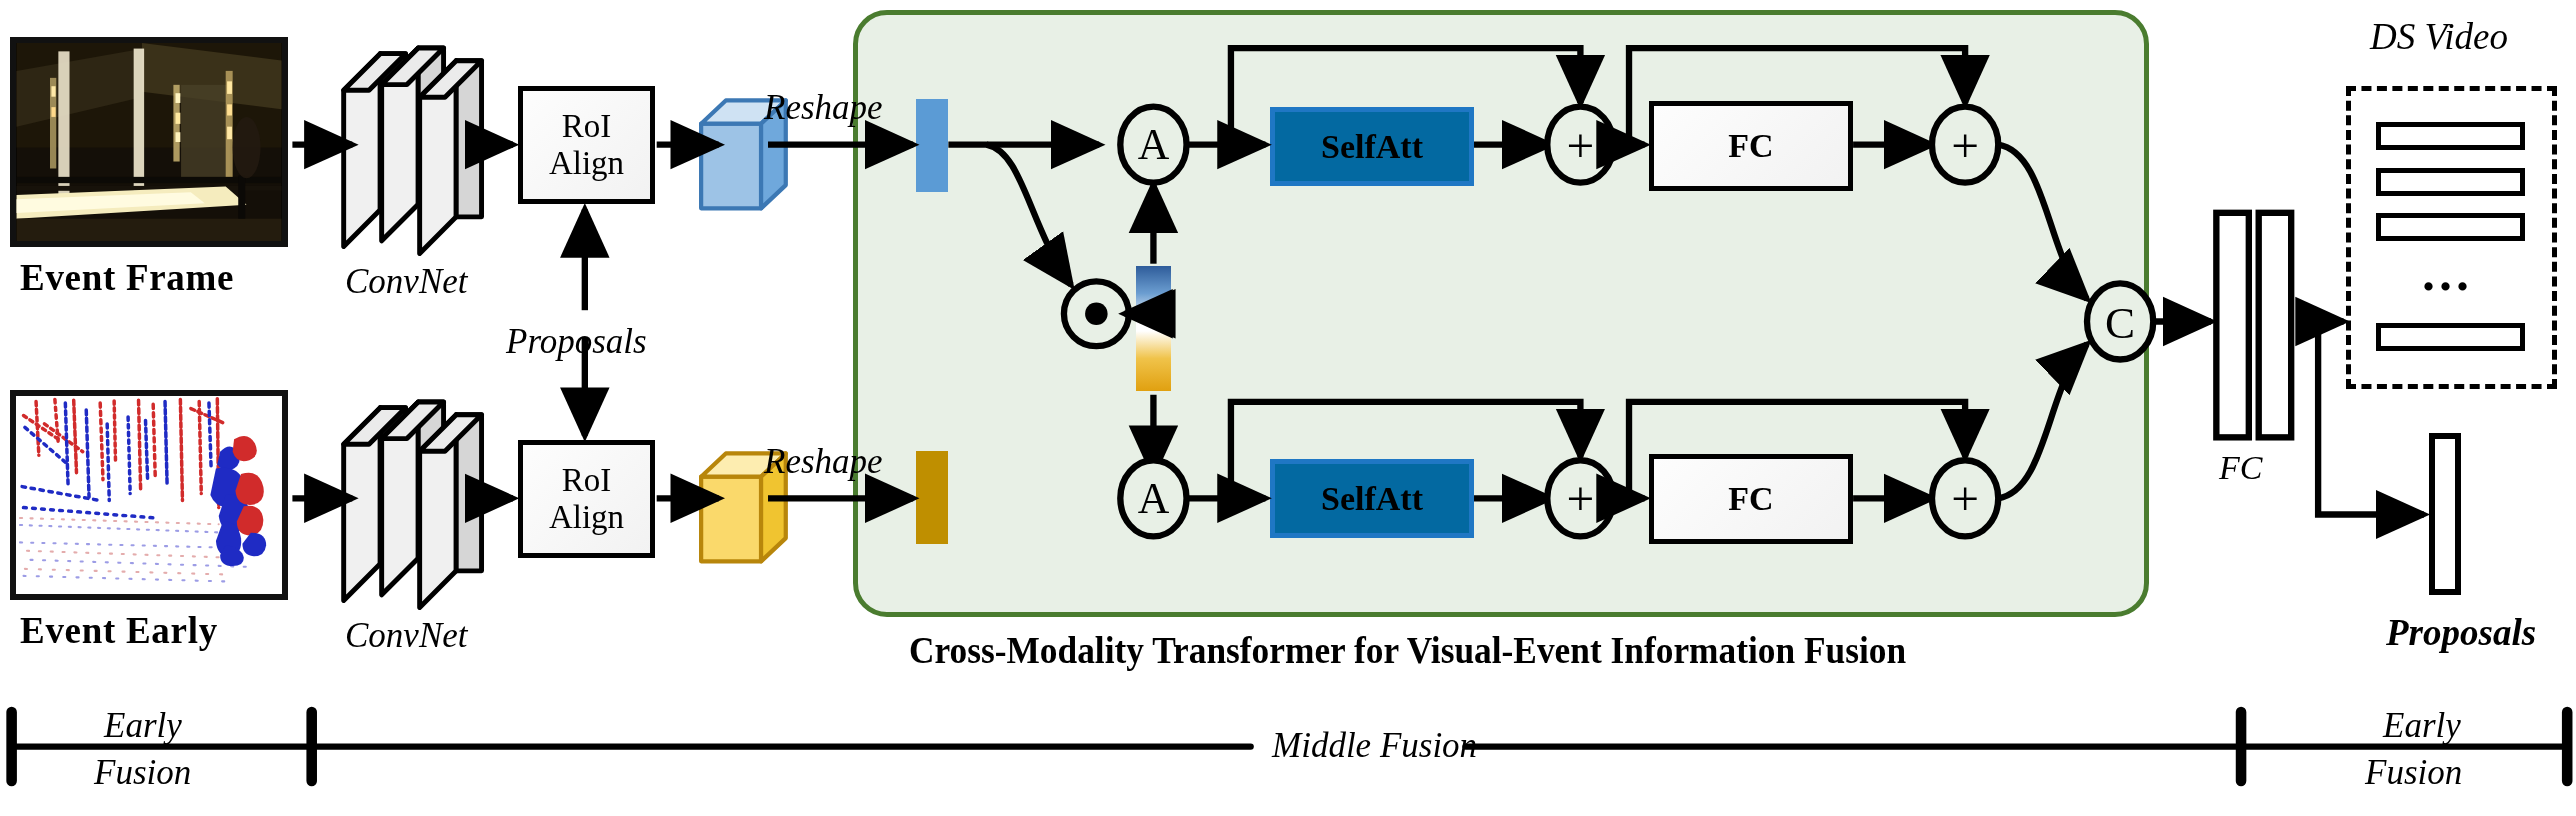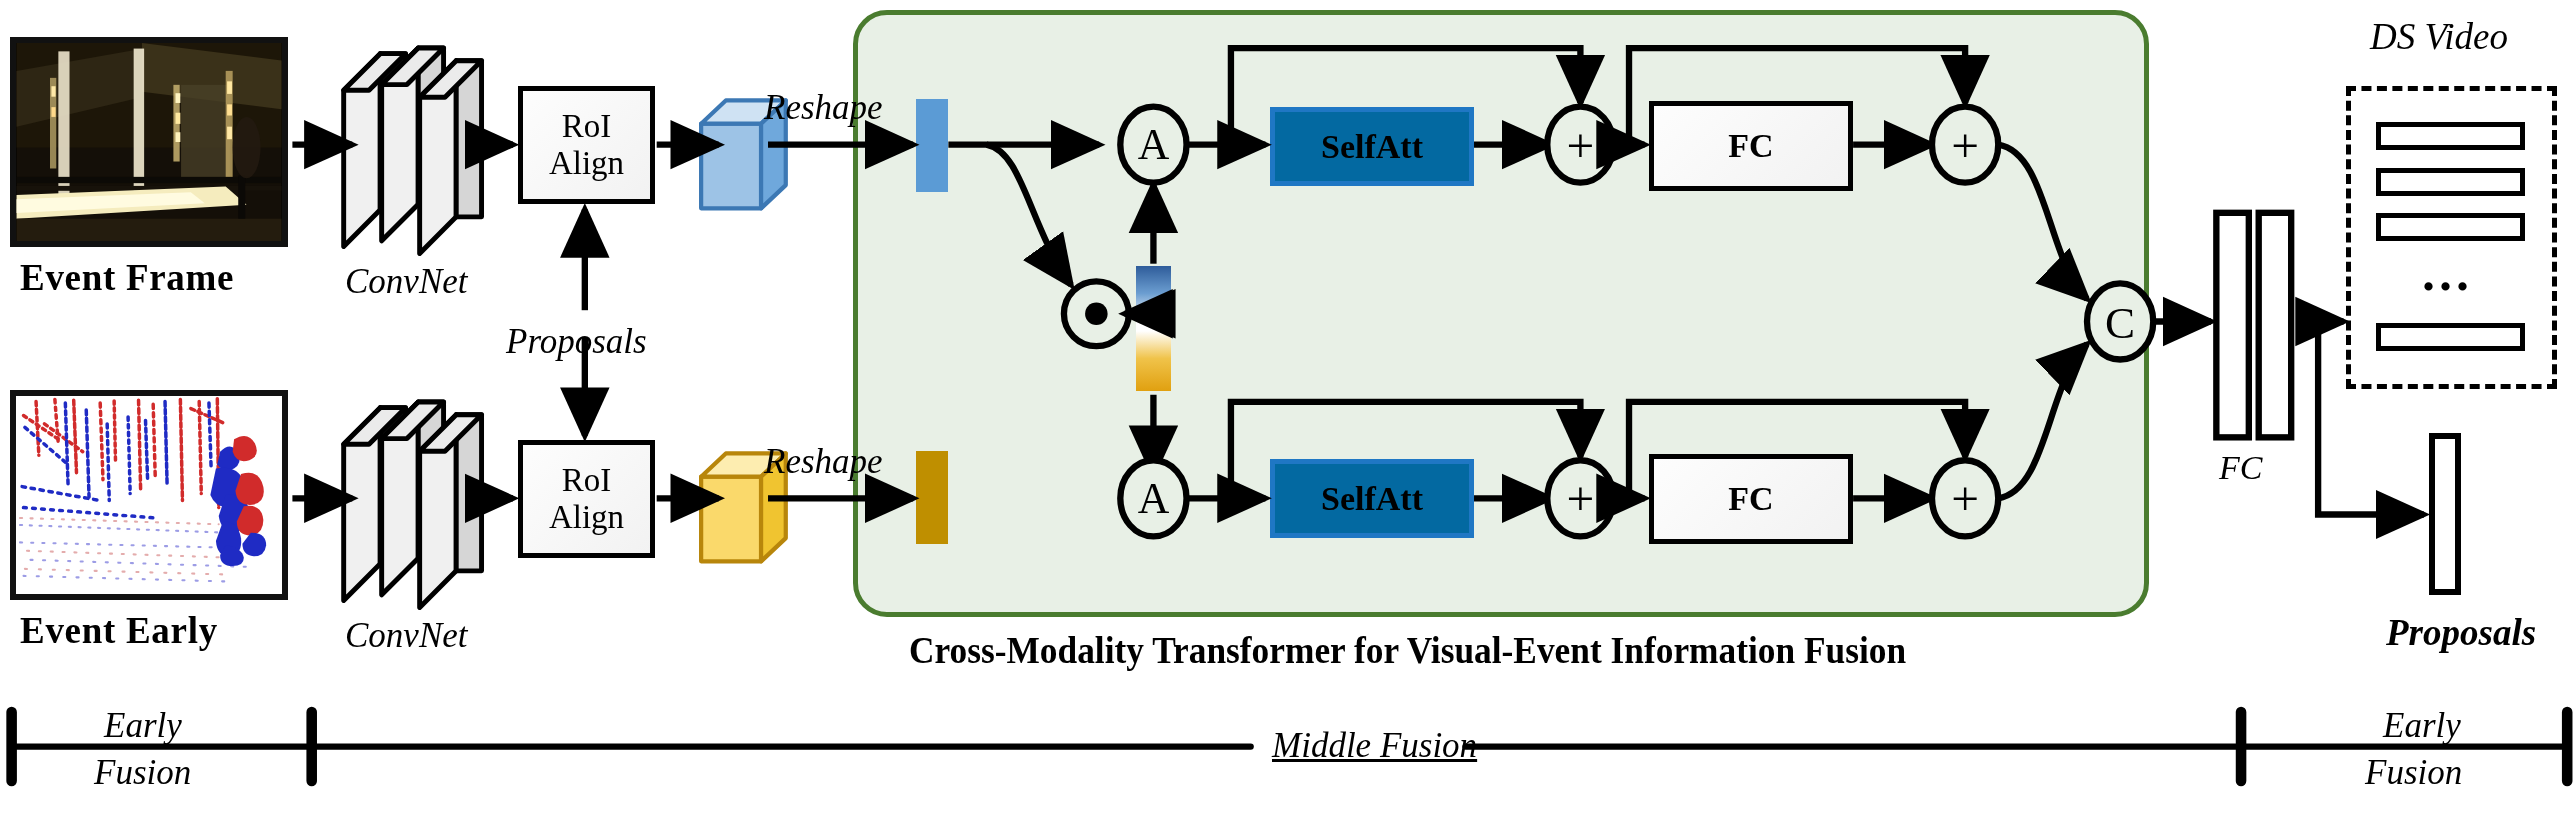--- a/index.html
+++ b/index.html
@@ -349,17 +349,17 @@
     <line x1="16" y1="59" x2="442" y2="59"></line>
     <line x1="442" y1="59" x2="1775" y2="59"></line>
     <line x1="2080" y1="59" x2="3181" y2="59"></line>
     <line x1="3181" y1="59" x2="3644" y2="59"></line>
   </g>
 </svg>
 
 <div class="lbl it" style="left:104px;top:708px;font-size:35px;">Early</div>
 <div class="lbl it" style="left:94px;top:755px;font-size:35px;">Fusion</div>
 
-<div class="lbl it" style="left:1272px;top:728px;font-size:35px;text-decoration:underline;">Middle Fusion</div>
+<div class="lbl it" style="left:1272px;top:728px;font-size:35px;">Middle Fusion</div>
 
 <div class="lbl it" style="left:2383px;top:708px;font-size:35px;">Early</div>
 <div class="lbl it" style="left:2365px;top:755px;font-size:35px;">Fusion</div>
 
 
 </body></html>

